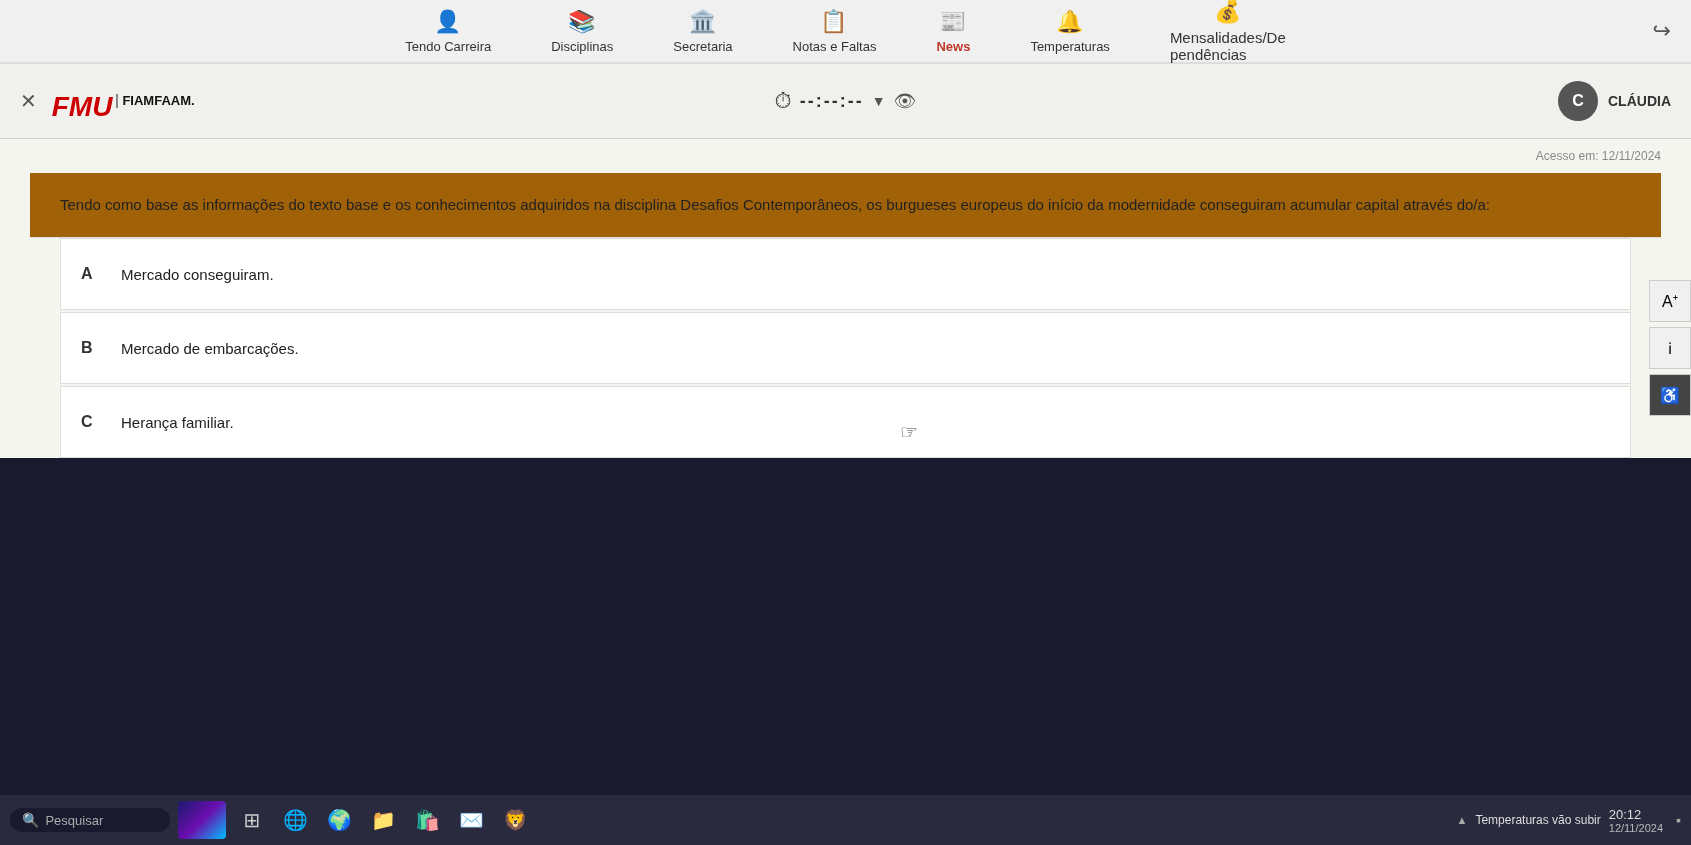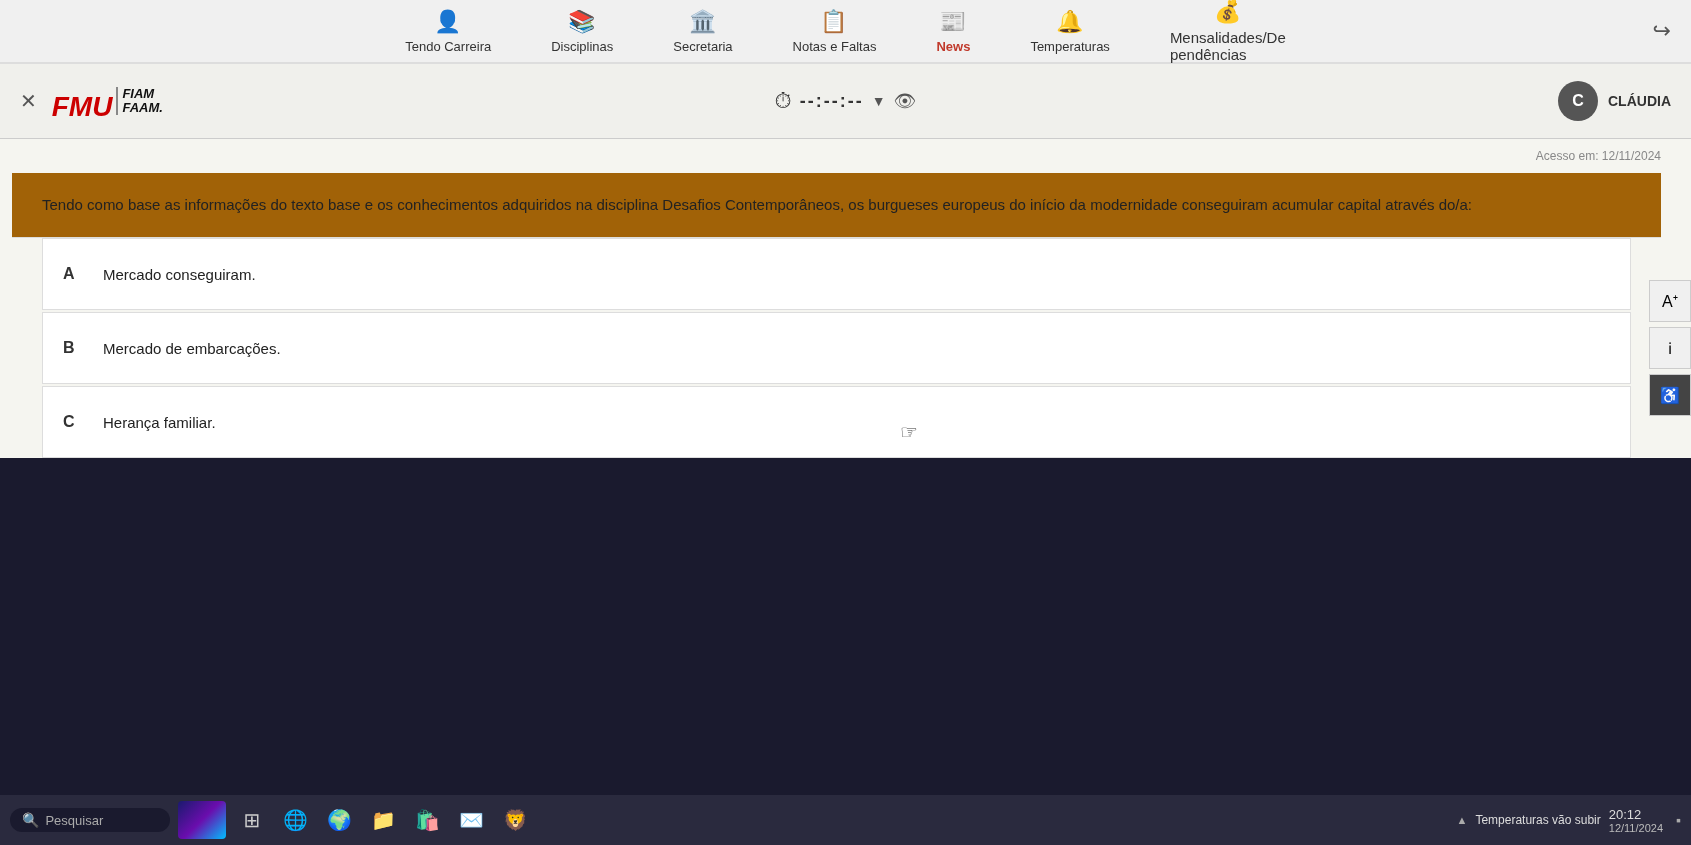--- a/index.html
+++ b/index.html
@@ -80,29 +80,28 @@
     .logo-fmu {
       color: #cc0000;
       font-size: 28px;
       font-weight: 900;
       font-style: italic;
       margin-top: 12px;
     }
 
     .logo-fiam-faam {
       display: flex;
-      flex-direction: column;
+      flex-direction: row;
       margin-left: 4px;
       font-size: 13px;
       font-weight: 700;
       color: #111;
       line-height: 1.1;
       border-left: 2px solid #888;
       padding-left: 4px;
-      font-style: italic;
     }
 
     
     .timer-area {
       position: absolute;
       left: 50%;
       transform: translateX(-50%);
       display: flex;
       align-items: center;
       gap: 8px;
@@ -378,21 +377,21 @@
   </div>
 
   <div class="user-area">
     <div class="user-avatar">
       <span>C</span>
     </div>
     <span class="user-name">CLÁUDIA</span>
   </div>
 </div>
 
-<div style="background:#f5f5f0; padding: 10px 30px 0 12px;">
+<div style="background:#f5f5f0; padding: 10px 30px 0 30px;">
 
   <div class="date-bar">
     <span>Acesso em: 12/11/2024</span>
   </div>
 
   <div class="question-area">
     <p class="question-text">Tendo como base as informações do texto base e os conhecimentos adquiridos na disciplina Desafios Contemporâneos, os burgueses europeus do início da modernidade conseguiram acumular capital através do/a:</p>
   </div>
 
   <div class="answers-area">

